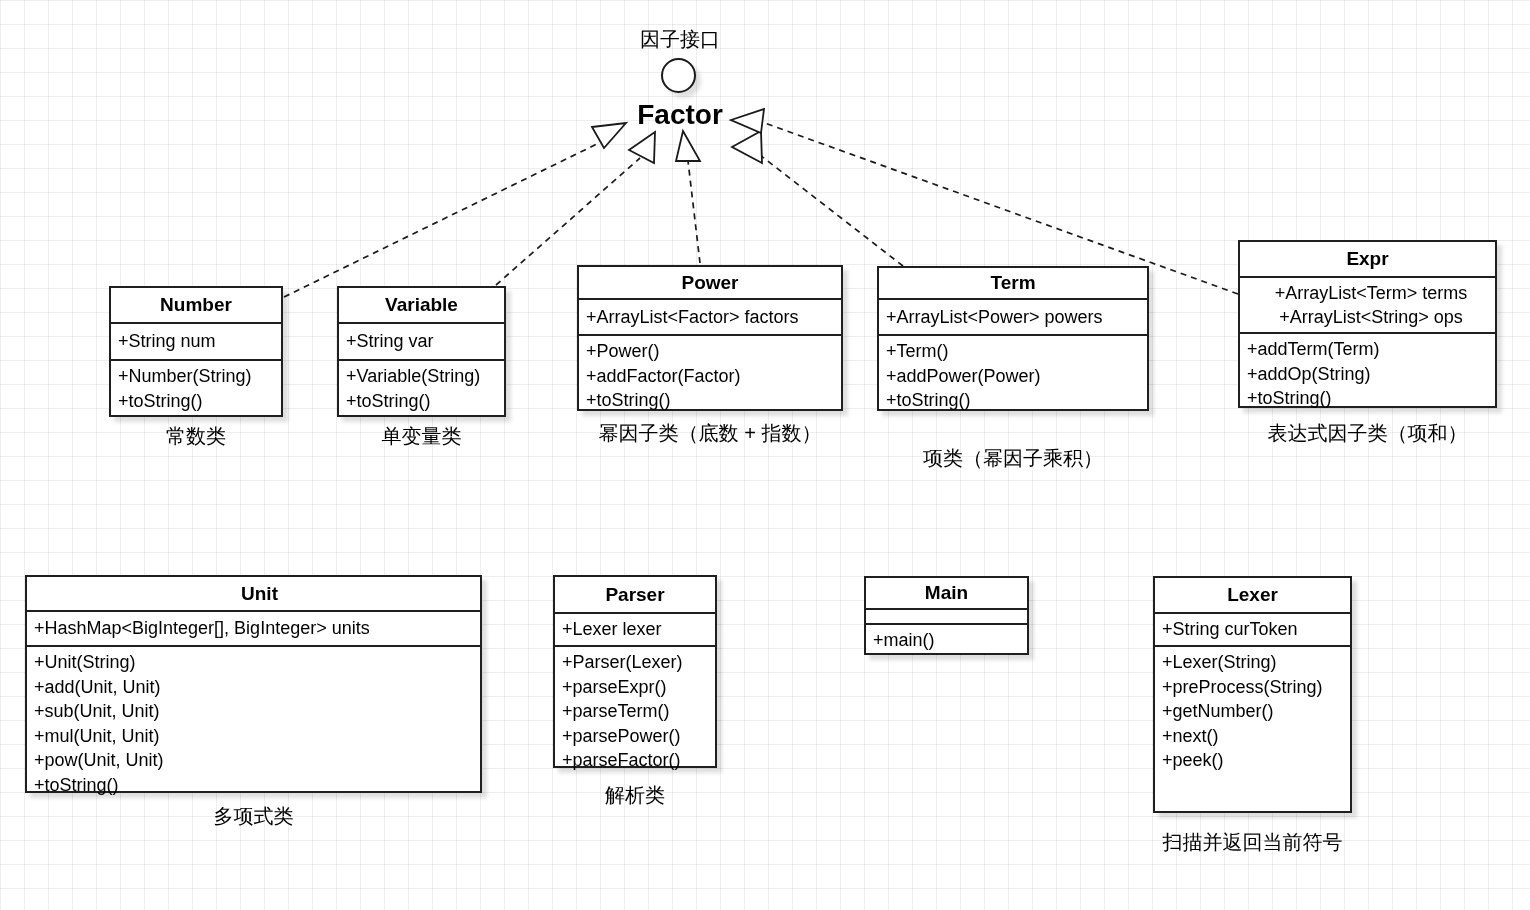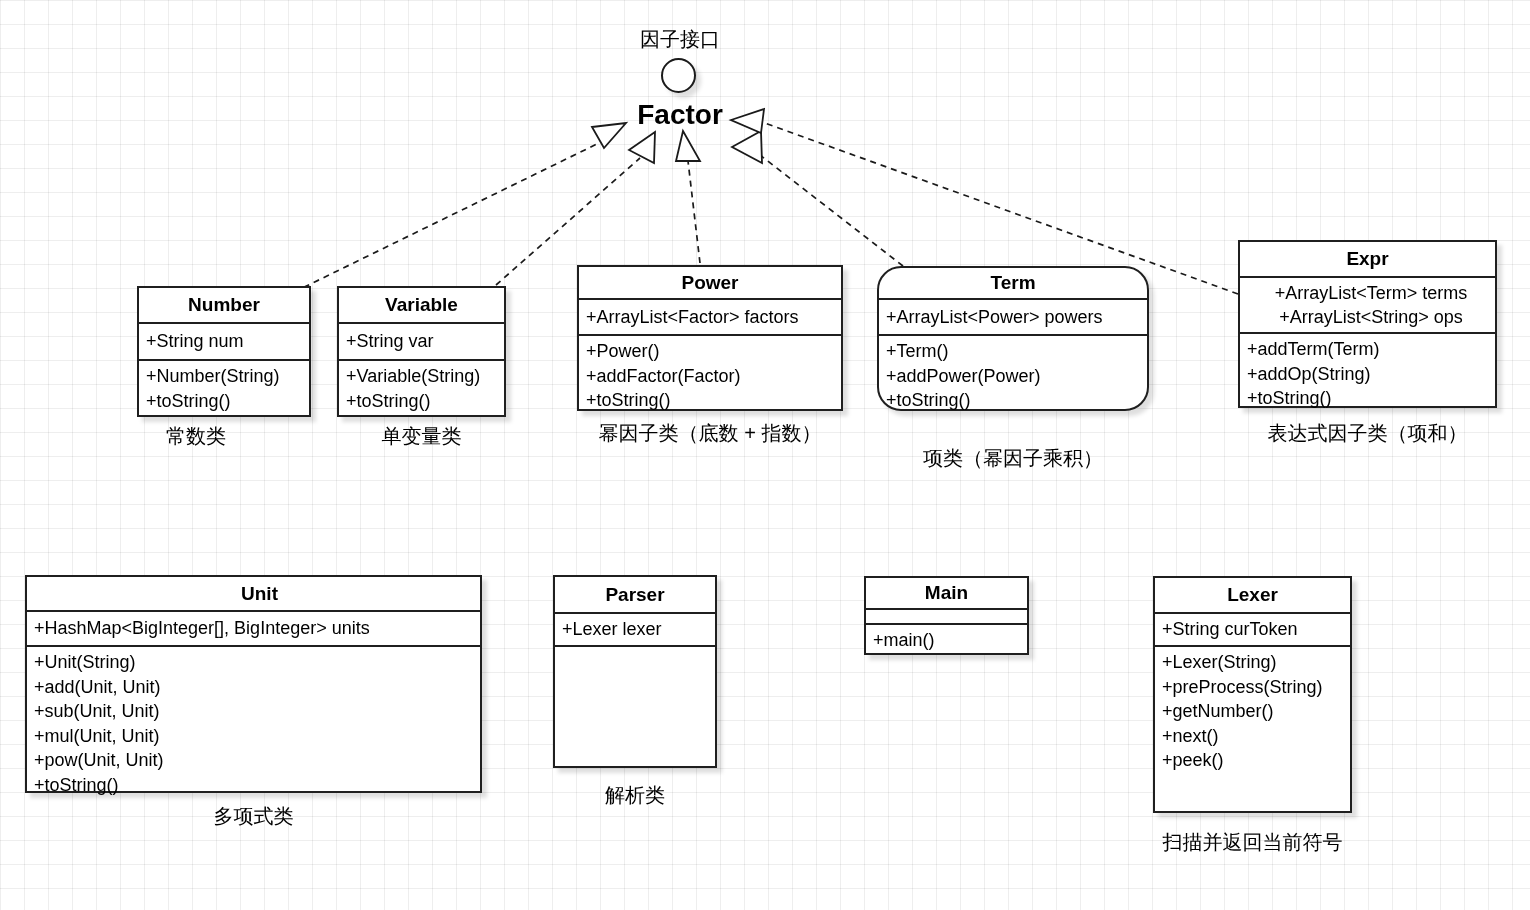--- a/index.html
+++ b/index.html
@@ -24,27 +24,27 @@
   .uml-attrs{
     border-bottom:2px solid #1f1f1f;box-sizing:border-box;
     display:flex;flex-direction:column;justify-content:center;
     padding-left:7px;font-size:18px;
   }
   .uml-methods{box-sizing:border-box;padding:3px 0 0 7px;font-size:18px;}
   .m{line-height:24.5px;white-space:nowrap;}
   .caption{position:absolute;font-size:20px;text-align:center;white-space:nowrap;}
 
   
-  #box-number{left:109px;top:286px;width:174px;height:131px;margin-left:28px;}
+  #box-number{left:109px;top:286px;width:174px;height:131px;}
   #box-number .uml-title{height:36px;} #box-number .uml-attrs{height:37px;}
   #box-variable{left:337px;top:286px;width:169px;height:131px;}
   #box-variable .uml-title{height:36px;} #box-variable .uml-attrs{height:37px;}
   #box-power{left:577px;top:265px;width:266px;height:146px;}
   #box-power .uml-title{height:33px;} #box-power .uml-attrs{height:36px;}
-  #box-term{left:877px;top:266px;width:272px;height:145px;border-radius:24px;}
+  #box-term{left:877px;top:266px;width:272px;height:145px;}
   #box-term .uml-title{height:32px;} #box-term .uml-attrs{height:36px;}
   #box-expr{left:1238px;top:240px;width:259px;height:168px;}
   #box-expr .uml-title{height:36px;} #box-expr .uml-attrs{height:56px;align-items:center;}
   #box-unit{left:25px;top:575px;width:457px;height:218px;}
   #box-unit .uml-title{height:35px;padding-left:12px;} #box-unit .uml-attrs{height:35px;}
   #box-parser{left:553px;top:575px;width:164px;height:193px;}
   #box-parser .uml-title{height:37px;} #box-parser .uml-attrs{height:33px;}
   #box-main{left:864px;top:576px;width:165px;height:79px;}
   #box-main .uml-title{height:32px;} #box-main .uml-attrs{height:15px;}
   #box-lexer{left:1153px;top:576px;width:199px;height:237px;}
@@ -184,20 +184,27 @@
       <div class="m">+toString()</div>
     </div>
   </div>
   <div class="caption" id="cap-unit">多项式类</div>
 
   <div class="uml-box" id="box-parser">
     <div class="uml-title">Parser</div>
     <div class="uml-attrs">
       <div class="m">+Lexer lexer</div>
     </div>
+    <div class="uml-methods">
+      <div class="m">+Parser(Lexer)</div>
+      <div class="m">+parseExpr()</div>
+      <div class="m">+parseTerm()</div>
+      <div class="m">+parsePower()</div>
+      <div class="m">+parseFactor()</div>
+    </div>
   </div>
   <div class="caption" id="cap-parser">解析类</div>
 
   <div class="uml-box" id="box-main">
     <div class="uml-title">Main</div>
     <div class="uml-attrs"></div>
     <div class="uml-methods">
       <div class="m">+main()</div>
     </div>
   </div>

